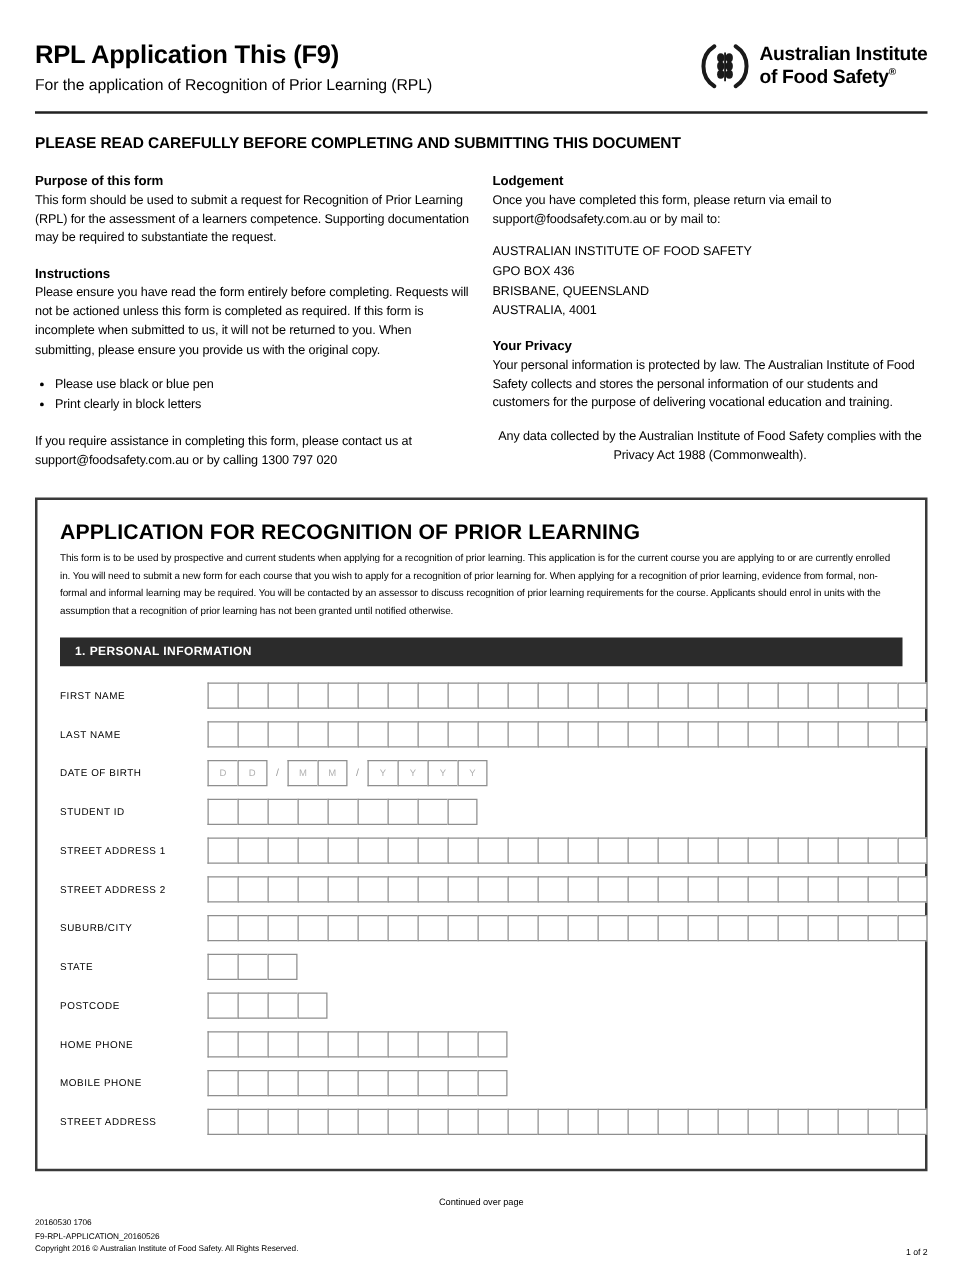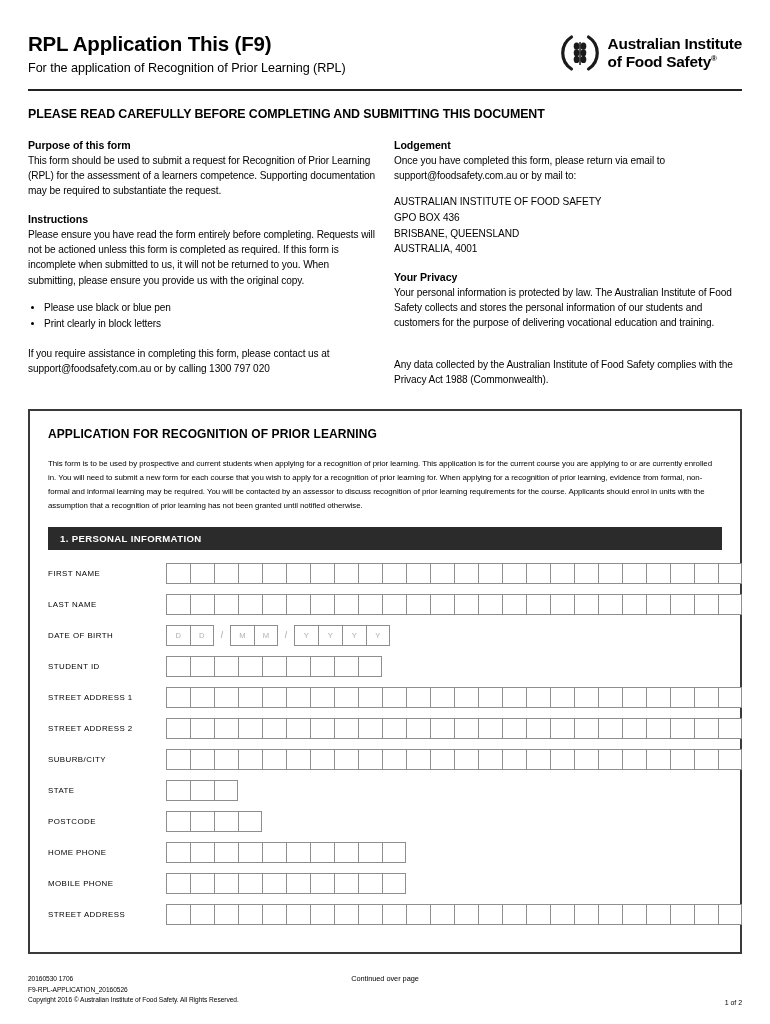--- a/index.html
+++ b/index.html
@@ -24,34 +24,34 @@
   .rule { border-top: 2.6px solid #222; margin-top: 14px; }
 
   
   .readnotice { font-size: 12.4px; font-weight: bold; letter-spacing: -0.1px; margin-top: 16px; }
   .cols { display: flex; gap: 18px; margin-top: 18px; }
   .col { width: 352px; }
   .col.right { padding-top: 0; }
   h3.sec { font-size: 10.6px; font-weight: bold; margin-bottom: 2px; letter-spacing: -0.05px; }
   h3.sec.spaced { margin-top: 14px; }
   p.body { font-size: 10.1px; line-height: 1.52; letter-spacing: -0.1px; }
-  p.body + p.body { margin-top: 26px; }
+  p.body + p.body { margin-top: 11px; text-align: center; }
   ul.bullets { margin: 12px 0 0 0; padding-left: 16px; }
   ul.bullets li { font-size: 10.1px; line-height: 1.62; letter-spacing: -0.1px; }
   .addr { font-size: 10.1px; line-height: 1.55; letter-spacing: -0.05px; margin-top: 11px; }
 
   
   .formbox {
     border: 2px solid #3a3a3a;
     margin-top: 22px;
     padding: 16px 18px 22px 18px;
     background: #fff;
   }
   .formbox h2 {
-    font-size: 12px; font-weight: bold; letter-spacing: 0.1px; margin-bottom: 16px;
+    font-size: 17px; font-weight: bold; letter-spacing: 0.1px; margin-bottom: 4px;
   }
   .blurb { font-size: 7.9px; line-height: 1.75; letter-spacing: -0.05px; }
   .bar {
     background: #2b2b2b; color: #fff;
     font-size: 9.6px; font-weight: bold; letter-spacing: 0.35px;
     padding: 6px 0 6px 12px; margin-top: 14px; margin-bottom: 8px;
   }
 
   
   .frow { display: flex; align-items: center; height: 31px; }

